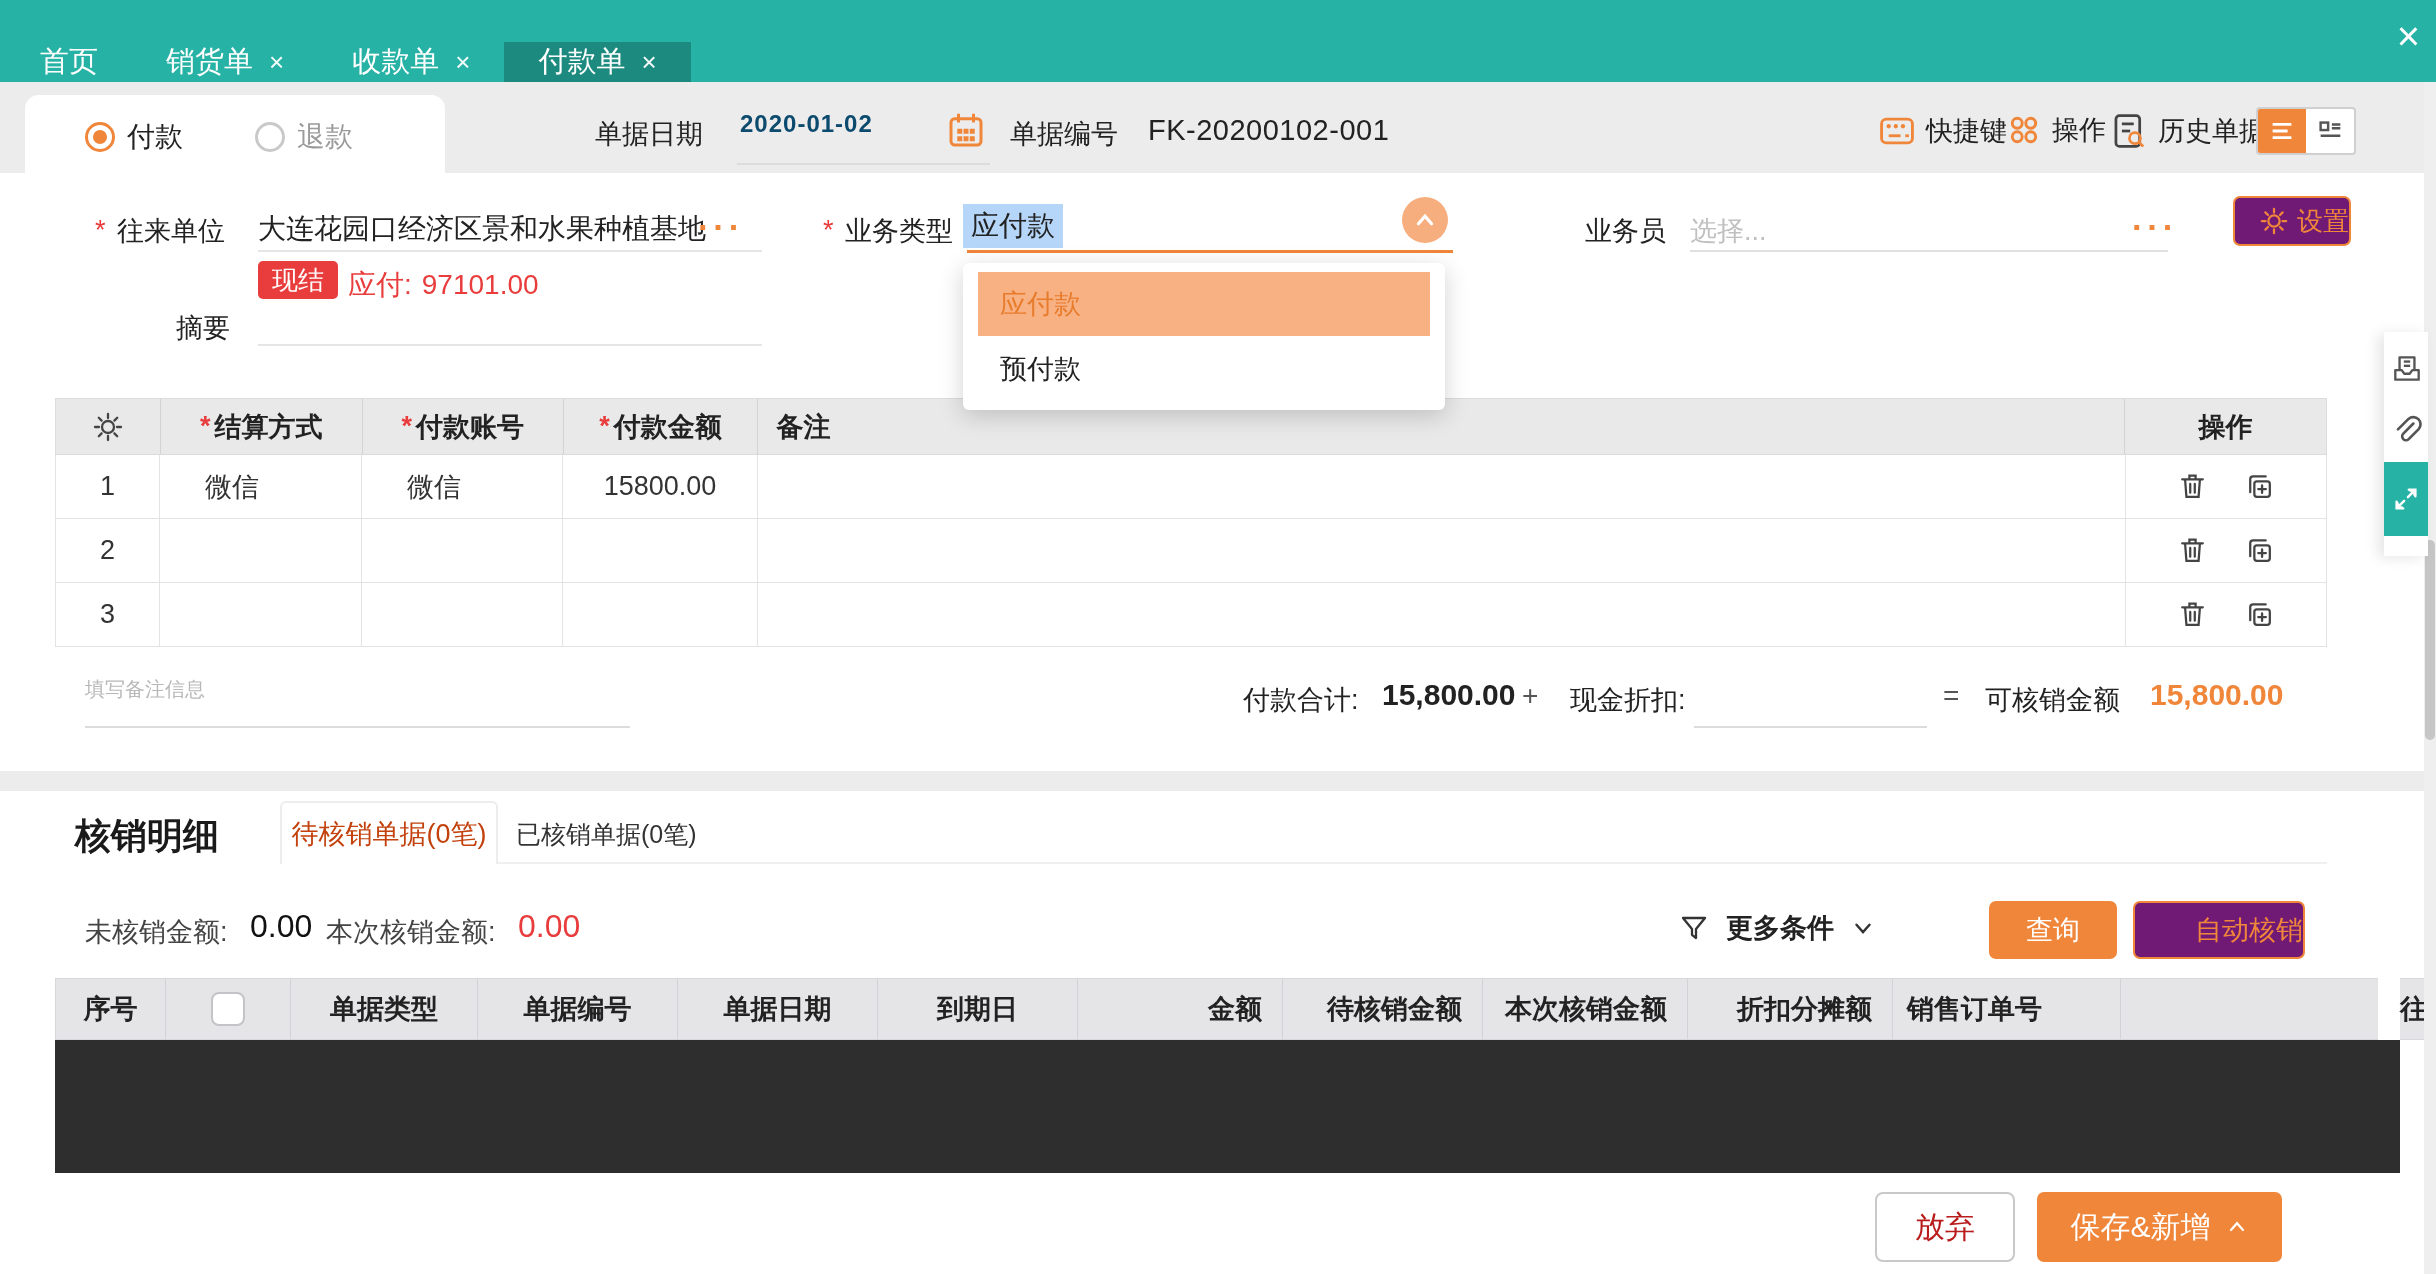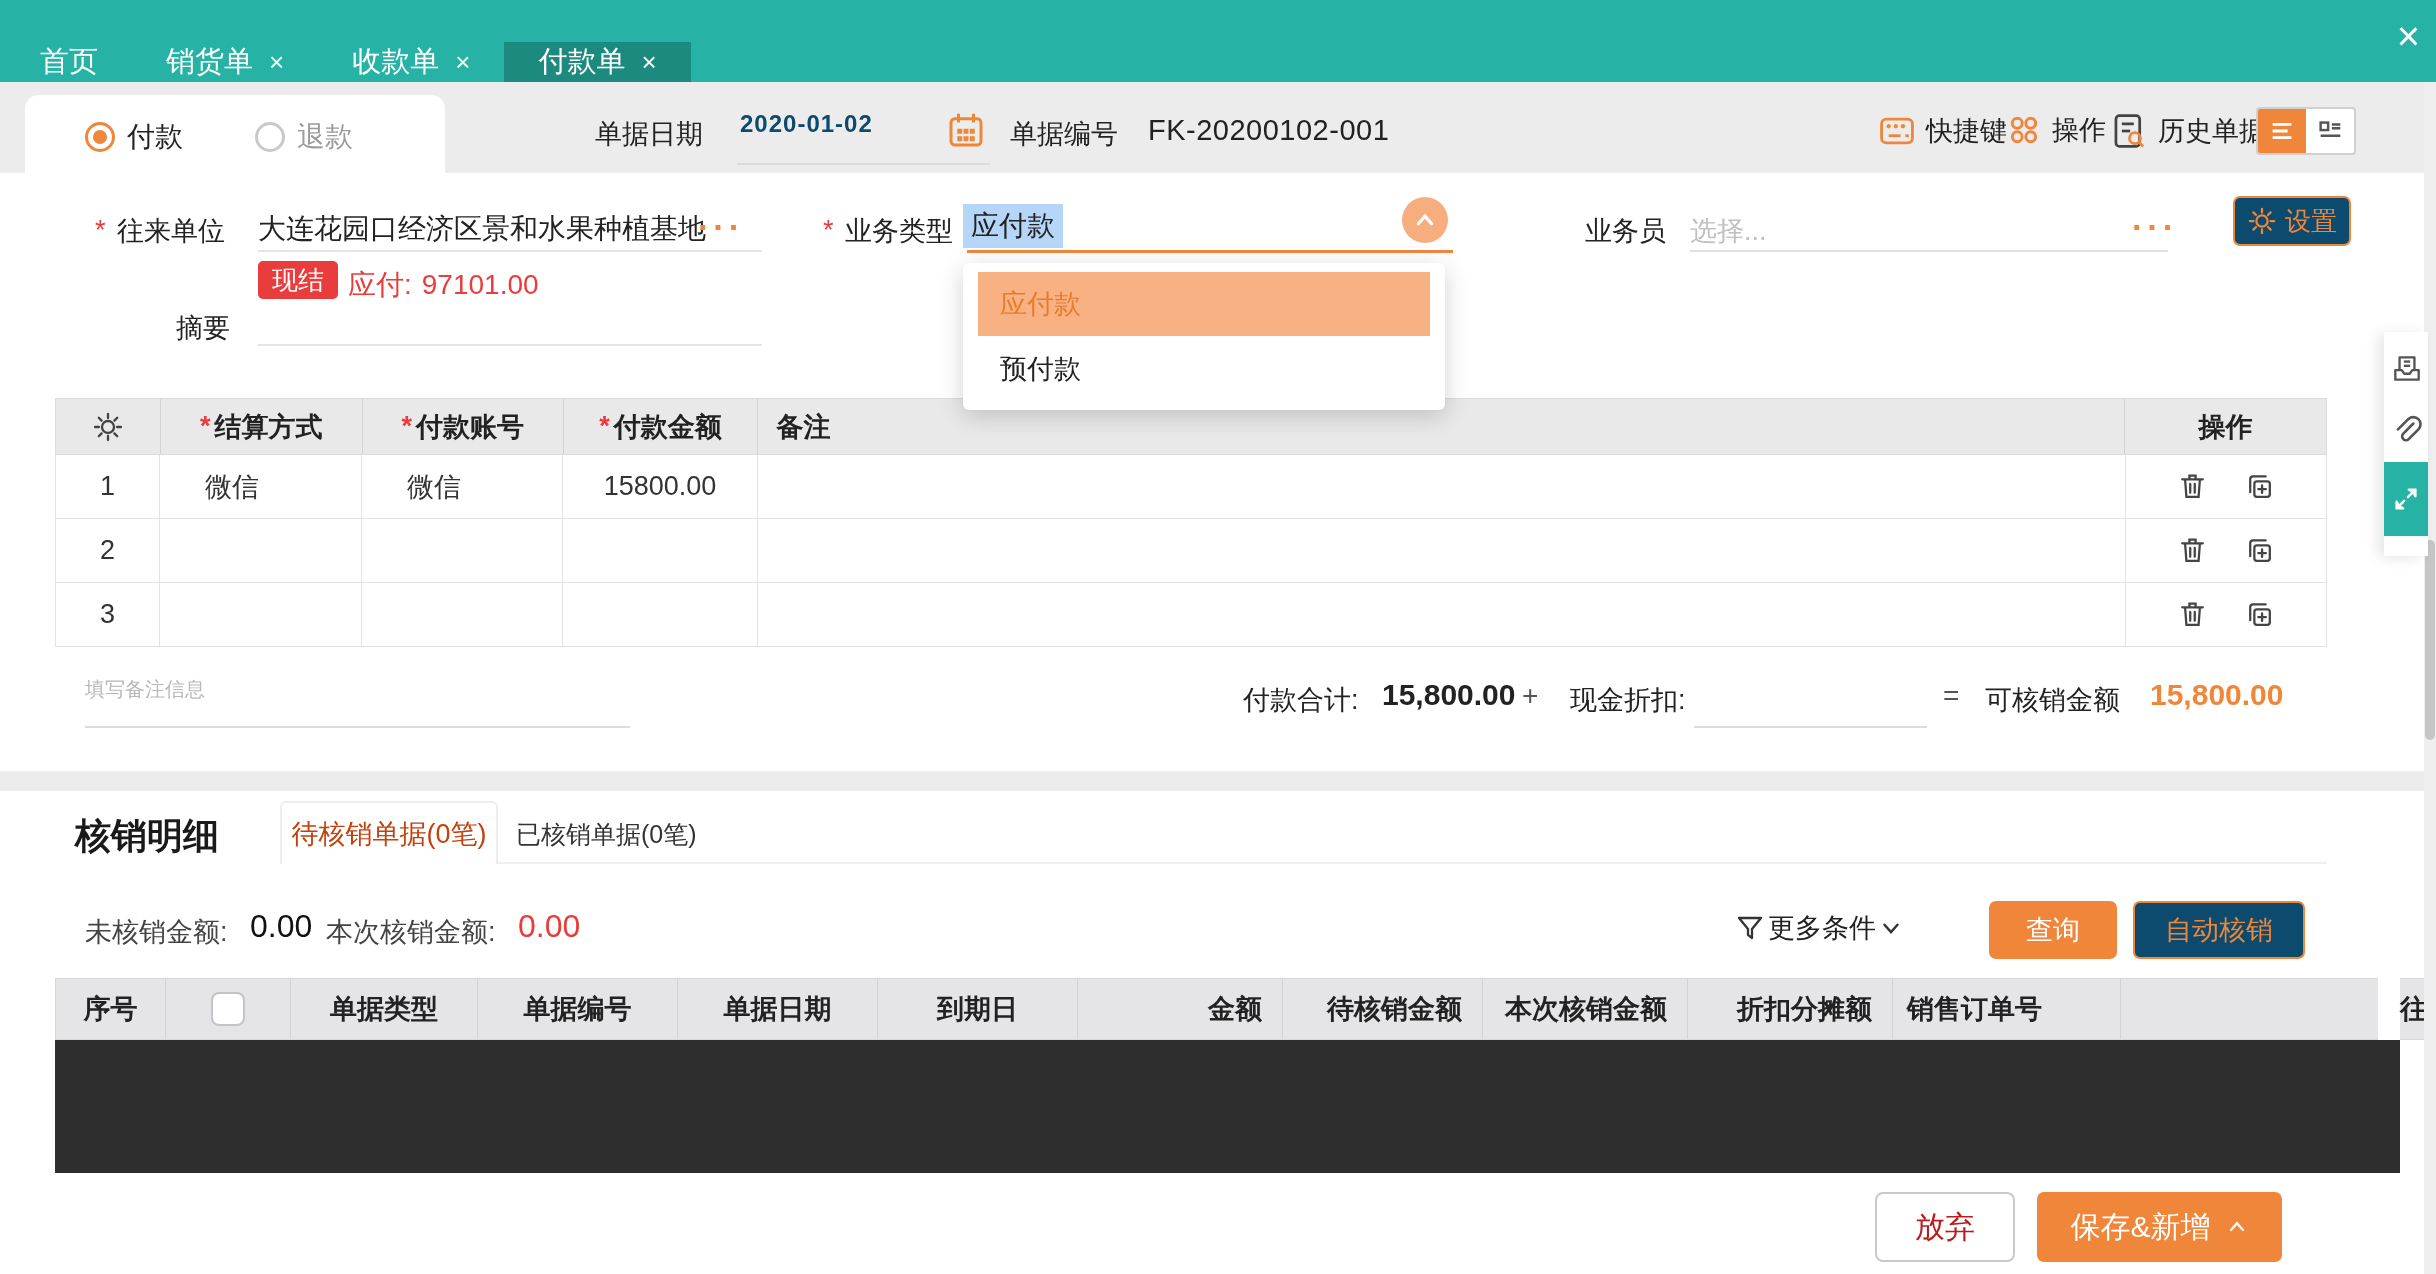--- a/index.html
+++ b/index.html
@@ -41,21 +41,21 @@
       border-right:1px solid #d3d3d7;box-sizing:border-box;height:100%;}
   .trow{display:flex;box-sizing:border-box;}
   .td{display:flex;align-items:center;justify-content:center;font-size:27px;color:#333;background:#fff;
       border-right:1px solid #e3e3e6;border-bottom:1px solid #e3e3e6;border-left:1px solid #e3e3e6;box-sizing:border-box;height:100%;}
   .td+.td{border-left:none;}
   .left{justify-content:flex-start;padding-left:45px;}
   .right{justify-content:flex-end;padding-right:20px;}
   .req{color:#E93C3C;margin-right:4px;font-size:27px;}
   
   .btn-orange{background:#F0863A;color:#fff;border-radius:7px;display:flex;align-items:center;justify-content:center;}
-  .btn-outline{background:#0c4a6e;border:2px solid #F0863A;color:#F0863A;border-radius:7px;display:flex;align-items:center;justify-content:center;box-sizing:border-box;}
+  .btn-outline{background:#701a75;border:2px solid #F0863A;color:#F0863A;border-radius:7px;display:flex;align-items:center;justify-content:flex-end;box-sizing:border-box;}
   .btn-gray{background:#fff;border:2px solid #c9c9c9;color:#b91c1c;border-radius:8px;display:flex;align-items:center;justify-content:center;box-sizing:border-box;}
   
   .wtab-active{border:2px solid #ededed;border-bottom:none;border-radius:6px 6px 0 0;background:#fff;
                display:flex;align-items:center;justify-content:center;font-size:27px;color:#c2410c;box-sizing:border-box;}
   .checkbox{width:34px;height:34px;background:#fff;border:2px solid #c3c3c8;border-radius:8px;box-sizing:border-box;}
   .dark-block{background:#2e2e2e;}
   .seg{display:flex;border:2px solid #d0d0d0;border-radius:4px;overflow:hidden;box-sizing:border-box;background:#fff;}
   .seg>div{width:48px;height:44px;display:flex;align-items:center;justify-content:center;}
   .seg .on{background:#F0863A;}
   .scroll-track{background:#efefef;}
@@ -337,21 +337,21 @@
   <div class="a wtab-active" style="left:280px;top:801px;width:218px;height:63px;">
       <span>待核销单据(0笔)</span>
     </div>
   <div class="a" style="left:516px;top:818px;font-size:25px;color:#333;">已核销单据(0笔)</div>
 
   <div class="a" style="left:85px;top:914px;font-size:27px;color:#444;">未核销金额:</div>
   <div class="a" style="left:250px;top:908px;font-size:32px;color:#111;">0.00</div>
   <div class="a" style="left:326px;top:914px;font-size:27px;color:#444;">本次核销金额:</div>
   <div class="a red" style="left:518px;top:908px;font-size:32px;">0.00</div>
 
-  <div class="a flex" style="left:1734px;top:910px;gap:2px;">
+  <div class="a flex" style="left:1678px;top:910px;gap:16px;font-weight:bold;">
     <svg width="32" height="32" viewBox="0 0 32 32" fill="none" stroke="#333" stroke-width="2.3" stroke-linejoin="round">
         <path d="M5 6 h22 l-9 11 v9 l-4 -3.2 V17 Z"></path>
       </svg>
     <span class="lbl">更多条件</span>
     <svg width="26" height="26" viewBox="0 0 32 32" fill="none" stroke="#333" stroke-width="3" stroke-linecap="round">
         <polyline points="8,12 16,21 24,12"></polyline>
       </svg>
   </div>
   <div class="a btn-orange" style="left:1989px;top:901px;width:128px;height:58px;font-size:27px;">
       <span>查询</span>

